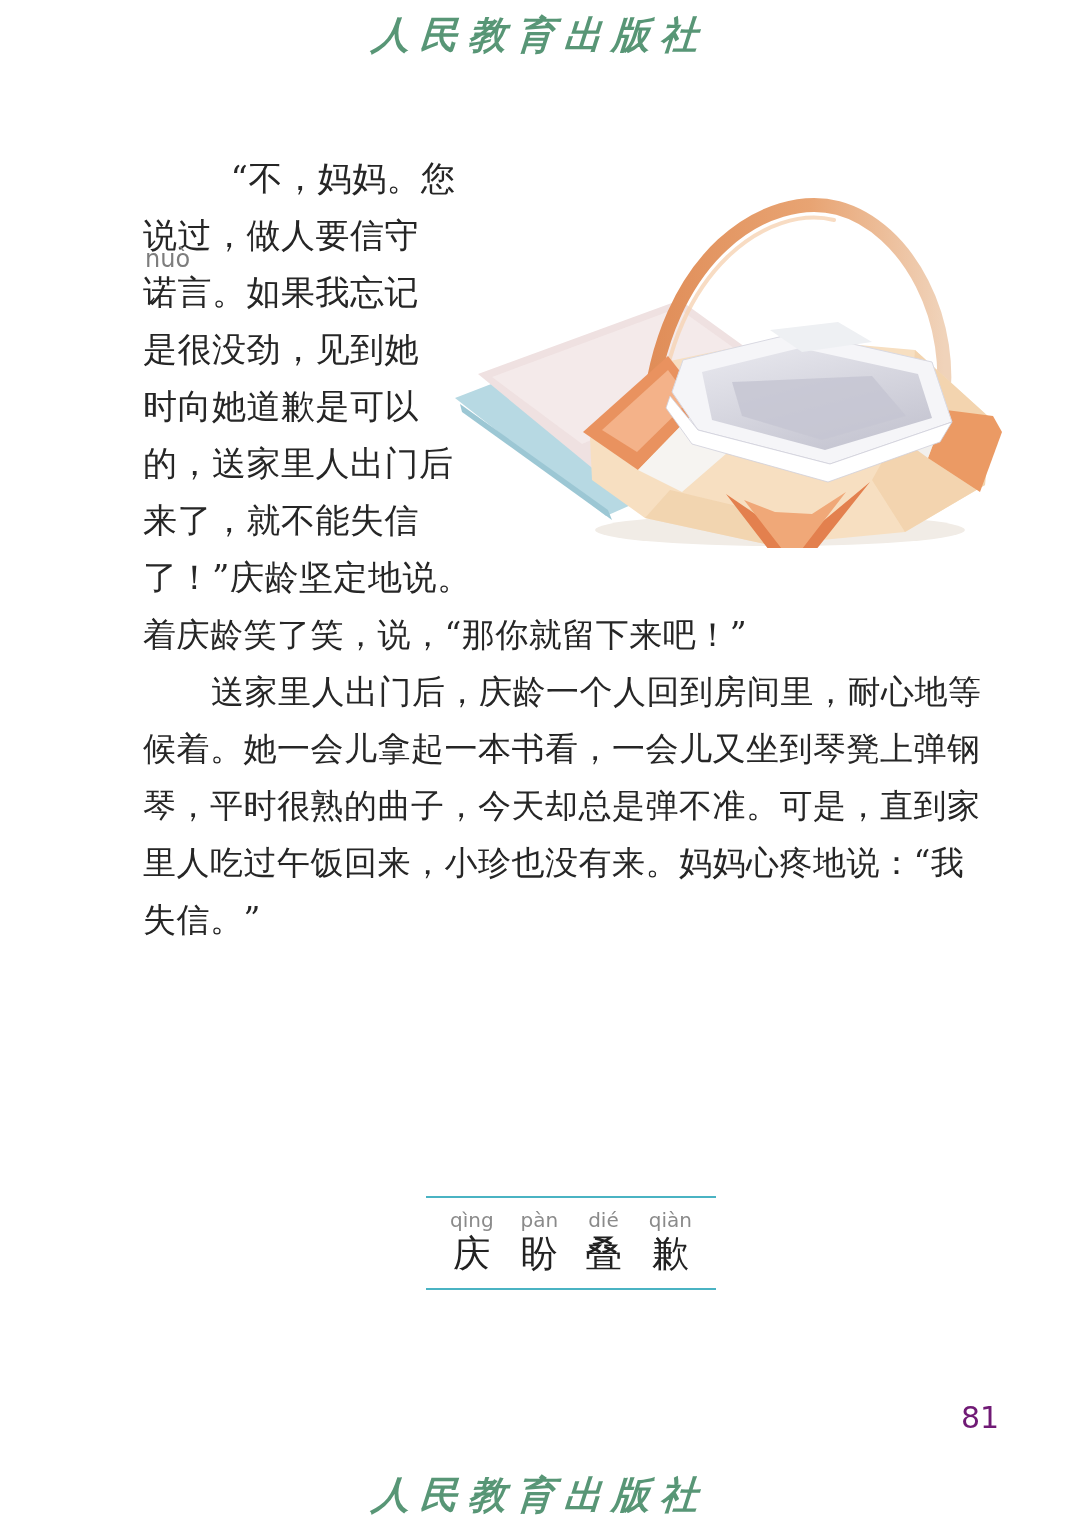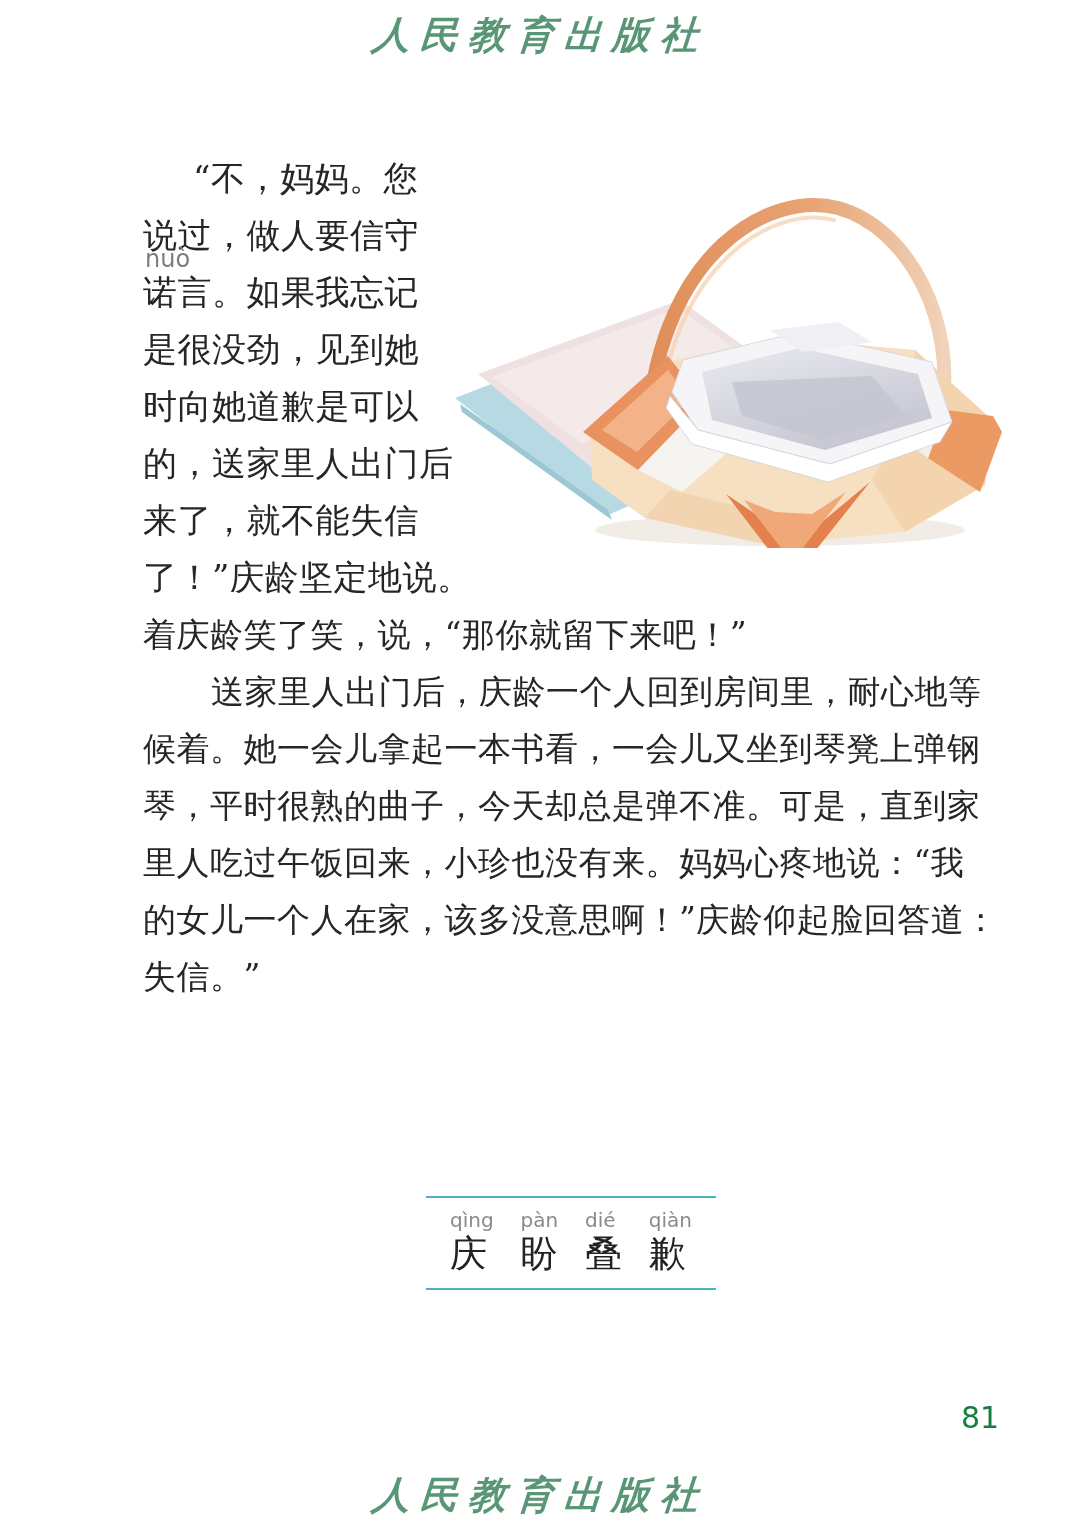--- a/index.html
+++ b/index.html
@@ -42,21 +42,21 @@
   }
   .line {
     height: 57px;
     line-height: 57px;
     white-space: nowrap;
     font-size: 33px;
     letter-spacing: 0.5px;
   }
   .narrow-col { width: 350px; }
   .narrow-col .line { font-size: 34px; }
-  .indent-first { text-indent: 50px; }
+  .indent-first { text-indent: 50px; text-align: center; }
   .indent-para { text-indent: 68px; }
   .ruby-line { position: relative; }
   .pinyin-above {
     position: absolute;
     top: -16px;
     left: 2px;
     height: 22px;
     line-height: 22px;
     font-family: "DejaVu Sans", "Liberation Sans", sans-serif;
     font-size: 24px;
@@ -78,21 +78,21 @@
     position: absolute;
     left: 426px;
     top: 1196px;
     width: 290px;
     border-top: 2px solid #4ab3c3;
     border-bottom: 2px solid #4ab3c3;
     padding: 10px 24px 12px 24px;
     display: flex;
     justify-content: space-between;
   }
-  .char-item { text-align: left; }
+  .char-item { text-align: center; }
   .char-item .py {
     display: block;
     font-family: "DejaVu Sans", "Liberation Sans", sans-serif;
     font-size: 20px;
     color: #8a8a8a;
     height: 24px;
     line-height: 24px;
   }
   .char-item .hz {
     display: block;
@@ -103,21 +103,21 @@
 
   
   .page-num {
     position: absolute;
     left: 950px;
     top: 1400px;
     width: 60px;
     text-align: center;
     font-family: "DejaVu Sans", "Liberation Sans", sans-serif;
     font-size: 30px;
-    color: #15803d;
+    color: #701a75;
   }
 </style>
 </head>
 <body>
 
 <div class="page">
 
   <div class="brand brand-top">人民教育出版社</div>
 
   <div class="illustration">
@@ -189,21 +189,20 @@
 
     <div>
       <div class="line">着庆龄笑了笑，说，“那你就留下来吧！”</div>
     </div>
 
     <div>
       <div class="line indent-para">送家里人出门后，庆龄一个人回到房间里，耐心地等</div>
       <div class="line">候着。她一会儿拿起一本书看，一会儿又坐到琴凳上弹钢</div>
       <div class="line">琴，平时很熟的曲子，今天却总是弹不准。可是，直到家</div>
       <div class="line">里人吃过午饭回来，小珍也没有来。妈妈心疼地说：“我</div>
-      <div class="line">的女儿一个人在家，该多没意思啊！”庆龄仰起脸回答道：</div>
       <div class="line">失信。”</div>
     </div>
 
   </div>
 
   <div class="char-panel">
     <div class="char-item">
       <span class="py">qìng</span>
       <span class="hz">庆</span>
     </div>

